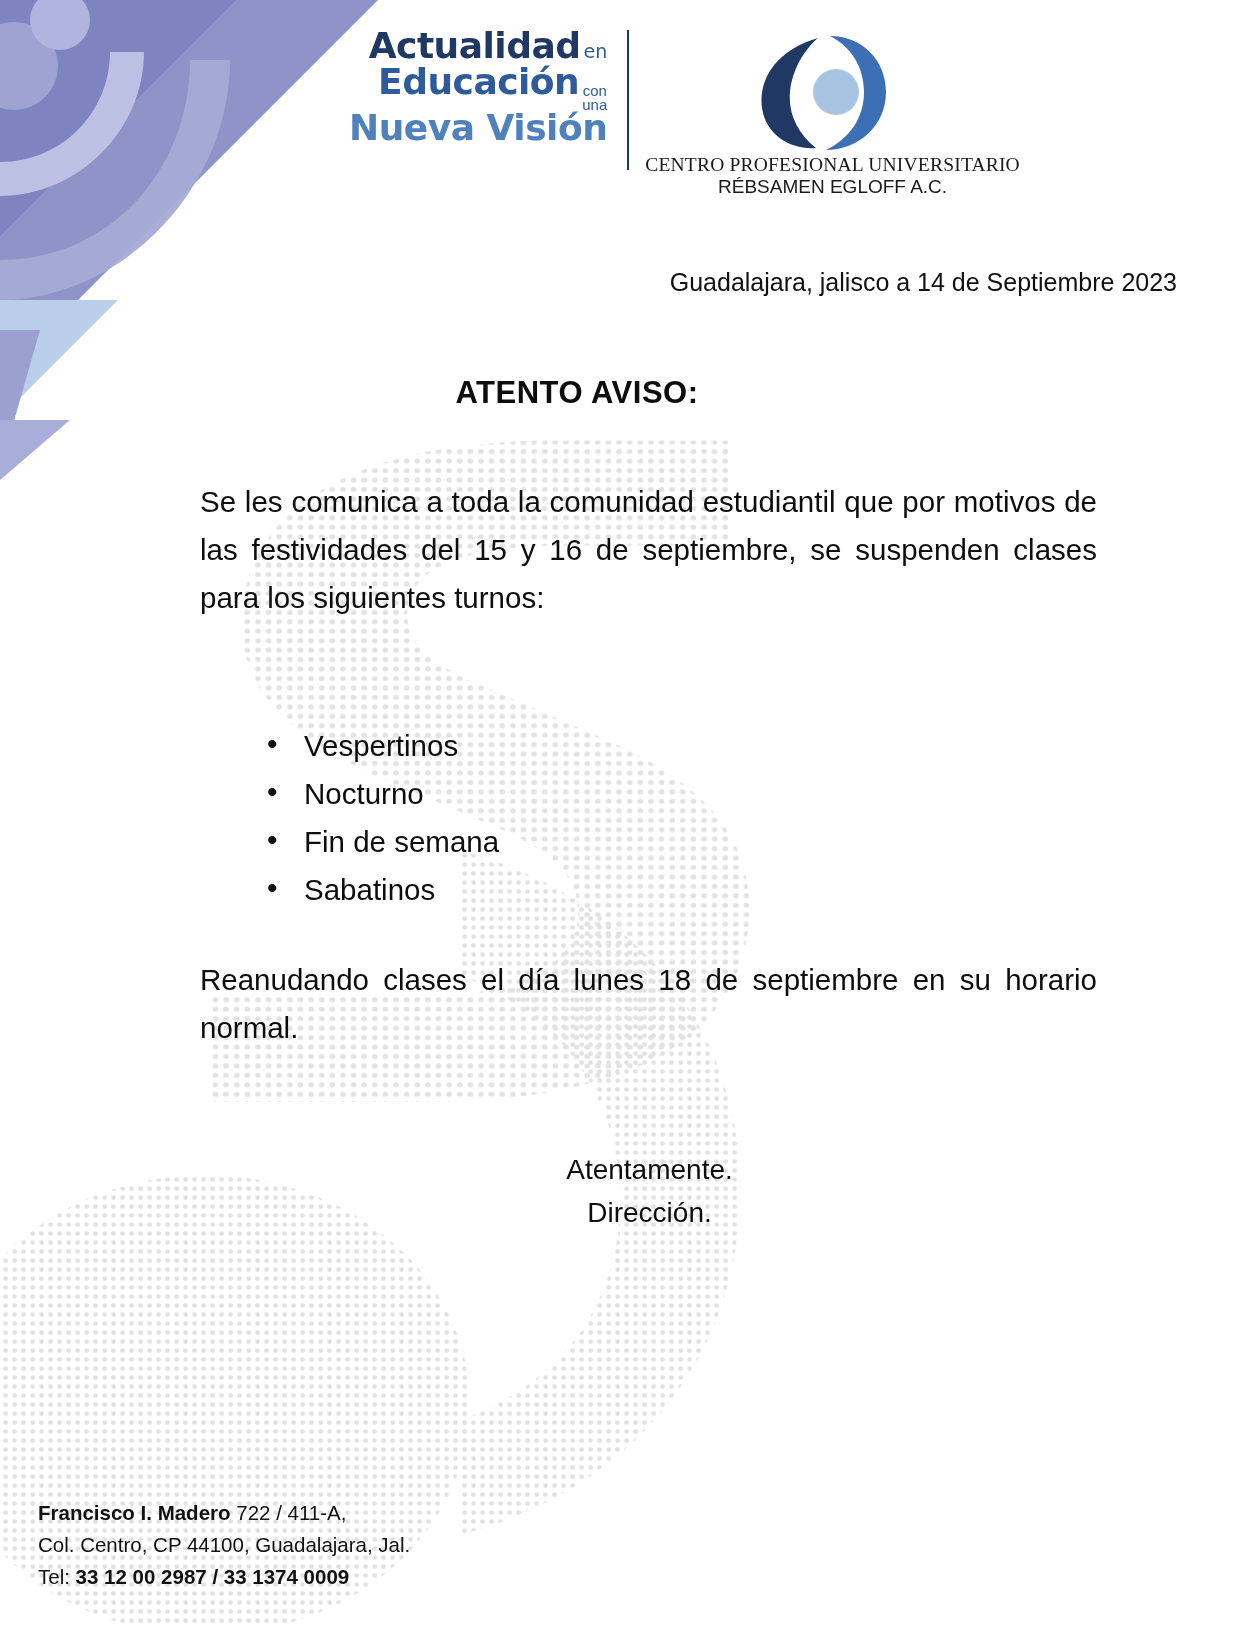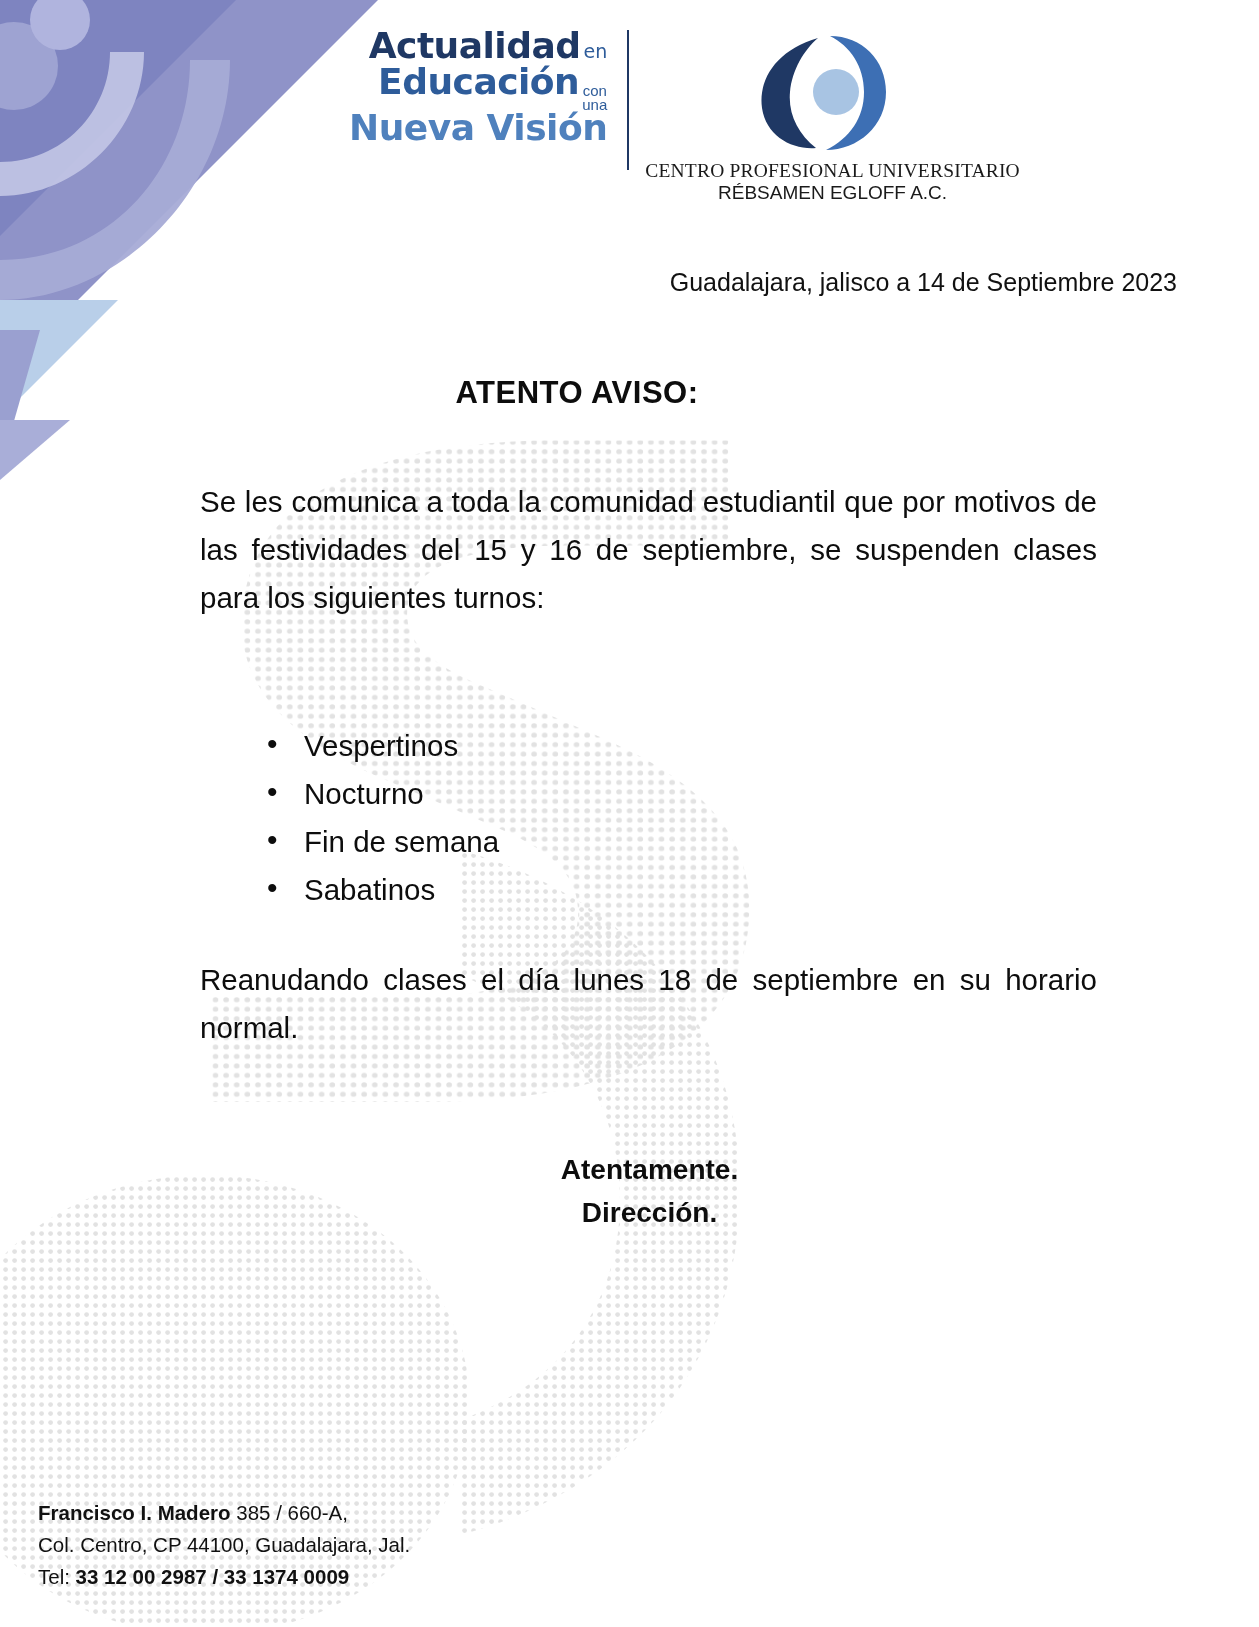--- a/index.html
+++ b/index.html
@@ -106,21 +106,21 @@
     width: 150px;
     height: 118px;
     position: relative;
   }
   .school-name {
     font-family: "Liberation Serif", serif;
     font-size: 19.5px;
     letter-spacing: 0.2px;
     color: #1a1a1a;
     text-align: center;
-    margin-top: 8px;
+    margin-top: 2px;
     white-space: nowrap;
   }
   .school-sub {
     font-family: "Liberation Sans", sans-serif;
     font-size: 19px;
     color: #1a1a1a;
     text-align: left;
     margin-top: 0px;
     white-space: nowrap;
   }
@@ -180,21 +180,21 @@
     font-size: 30px;
   }
 
   .sign {
     position: absolute;
     top: 1148px;
     left: 0;
     width: 1259px;
     text-align: center;
     font-size: 28px;
-    font-weight: bold;
+    font-weight: normal;
     line-height: 43px;
     padding-left: 40px;
     box-sizing: border-box;
   }
 
   
   .footer {
     position: absolute;
     left: 38px;
     bottom: 34px;
@@ -305,19 +305,19 @@
 
 <div class="para" id="para2">Reanudando clases el día lunes 18 de septiembre en su horario normal.</div>
 
 <div class="sign">
   <div>Atentamente.</div>
   <div>Dirección.</div>
 </div>
 
 <div class="footer">
   <div>
-    <b>Francisco I. Madero</b><span> 385 / 660-A,</span>
+    <b>Francisco I. Madero</b><span> 722 / 411-A,</span>
   </div>
   <div>Col. Centro, CP 44100, Guadalajara, Jal.</div>
   <div>
     <span>Tel: </span><b>33 12 00 2987 / 33 1374 0009</b>
   </div>
 </div>
 
 </body></html>

